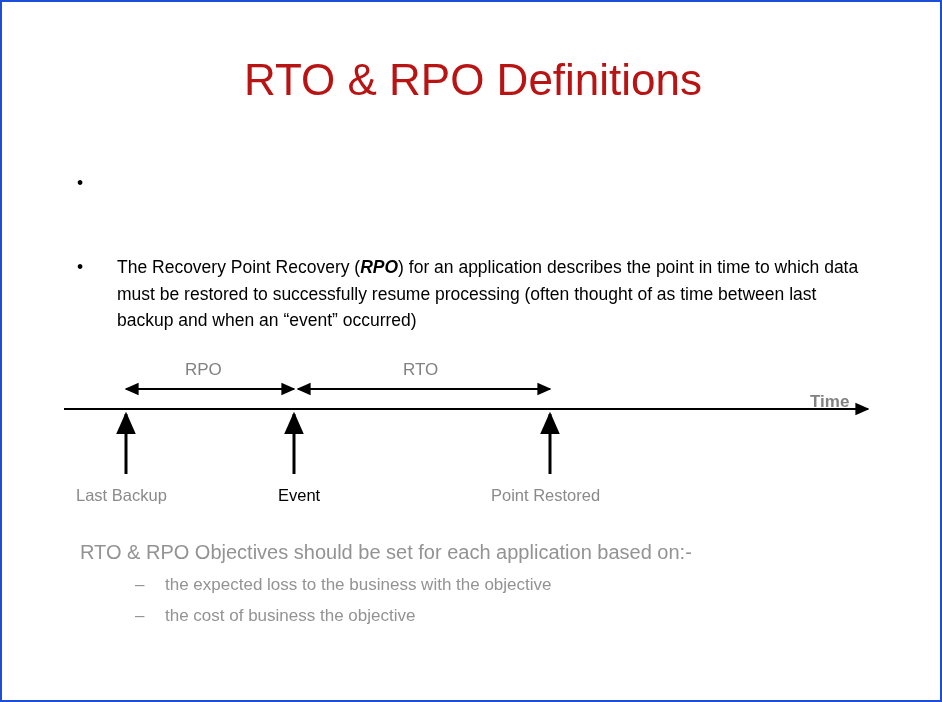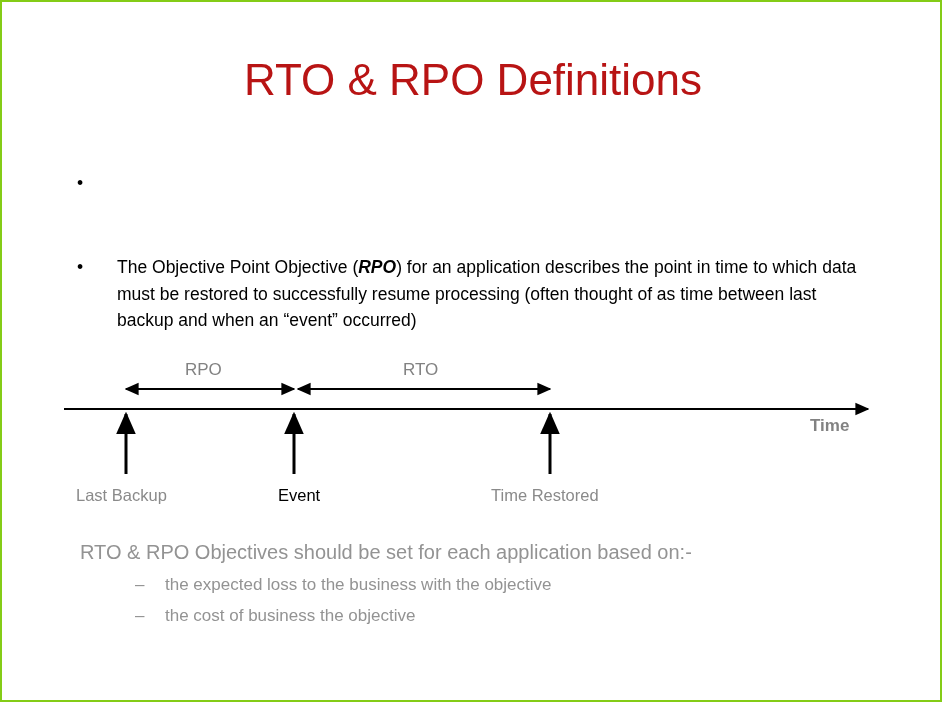--- a/index.html
+++ b/index.html
@@ -9,21 +9,21 @@
     background: #ffffff;
   }
   body {
     font-family: "Liberation Sans", sans-serif;
   }
   #slide {
     position: relative;
     width: 942px;
     height: 702px;
     background: #ffffff;
-    border: 2px solid #84cc16;
+    border: 2px solid #1d4ed8;
     box-sizing: border-box;
     overflow: hidden;
   }
 
   
   #slide-title {
     position: absolute;
     left: 0;
     top: 52px;
     width: 942px;
@@ -79,21 +79,21 @@
     font-size: 17px;
     line-height: 20px;
     color: #828282;
     white-space: nowrap;
   }
   #label-rpo  { left: 183px; top: 358px; }
   #label-rto  { left: 401px; top: 358px; }
   #label-time {
     position: absolute;
     left: 808px;
-    top: 414px;
+    top: 390px;
     font-size: 17px;
     font-weight: bold;
     color: #828282;
     white-space: nowrap;
   }
 
   .tick-label {
     position: absolute;
     font-size: 16.5px;
     line-height: 20px;
@@ -145,21 +145,21 @@
 
   <div class="bullet-block" id="bullet-1">
     <div class="bullet-row">
       <span class="bullet-marker">•</span>
     </div>
   </div>
 
   <div class="bullet-block" id="bullet-2">
     <div class="bullet-row">
       <span class="bullet-marker">•</span>
-      <span class="bullet-text"><span>The Objective Point Objective (</span><b>RPO</b><span>) for an application describes the point in time to which data must be restored to successfully resume processing (often thought of as time between last backup and when an “event” occurred)</span></span>
+      <span class="bullet-text"><span>The Recovery Point Recovery (</span><b>RPO</b><span>) for an application describes the point in time to which data must be restored to successfully resume processing (often thought of as time between last backup and when an “event” occurred)</span></span>
     </div>
   </div>
 
   <div id="timeline-diagram">
     <svg id="timeline-svg" width="942" height="165" viewBox="0 0 942 165">
       <defs>
         <marker id="arrow-right" viewBox="0 0 10 10" refX="9" refY="5" markerWidth="7" markerHeight="7" orient="auto-start-reverse">
           <path d="M 0 0.6 L 10 5 L 0 9.4 z" fill="#000000"></path>
         </marker>
         <marker id="arrow-left" viewBox="0 0 10 10" refX="9" refY="5" markerWidth="7" markerHeight="7" orient="auto-start-reverse">
@@ -194,21 +194,21 @@
     </svg>
   </div>
 
   <div class="span-label" id="label-rpo">RPO</div>
   <div class="span-label" id="label-rto">RTO</div>
 
   <div id="label-time">Time</div>
 
   <div class="tick-label muted" id="tick-label-last-backup">Last Backup</div>
   <div class="tick-label strong" id="tick-label-event">Event</div>
-  <div class="tick-label muted" id="tick-label-data-restored">Time Restored</div>
+  <div class="tick-label muted" id="tick-label-data-restored">Point Restored</div>
 
   <div id="closing">
     <div id="closing-heading">RTO &amp; RPO Objectives should be set for each application based on:-</div>
 
     <div class="sub-bullet">
       <span class="sub-bullet-marker">–</span>
       <span>the expected loss to the business with the objective</span>
     </div>
 
     <div class="sub-bullet">

